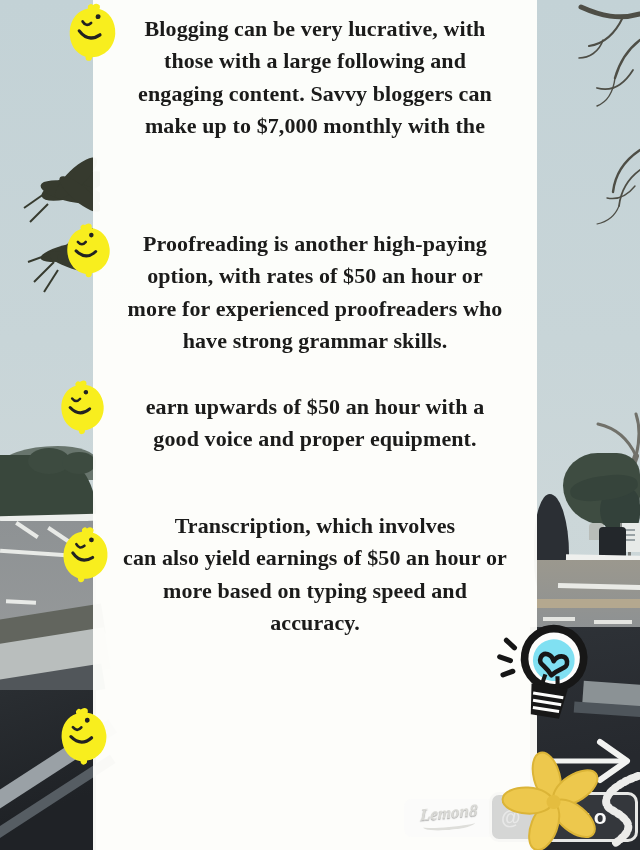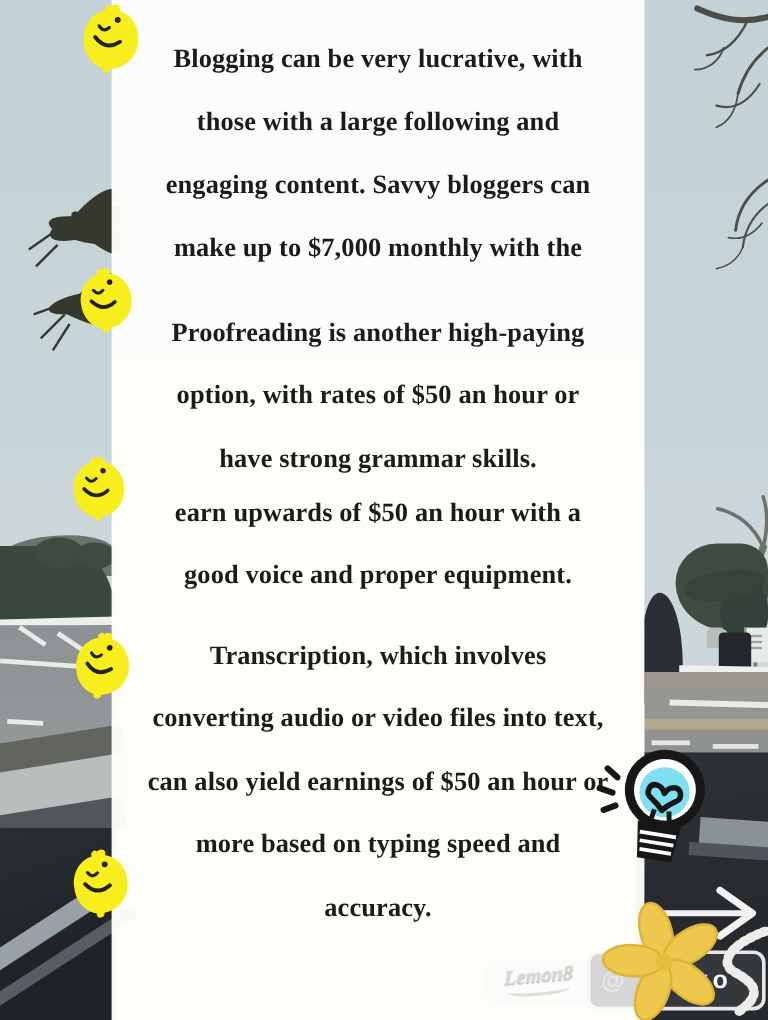--- a/index.html
+++ b/index.html
@@ -42,21 +42,21 @@
   .dark-right{left:530px;top:627px;width:110px;height:223px;background:linear-gradient(170deg,#2e3237,#26292e 60%);}
   .graystrip-right{left:583px;top:683px;width:62px;height:22px;background:#8b9295;transform:rotate(4deg);}
   .midstrip-right{left:574px;top:704px;width:72px;height:11px;background:#4e555b;transform:rotate(4deg);}
 
   
   .panel{left:93px;top:0;width:444px;height:850px;background:rgba(254,254,251,0.97);}
 
   
   .tblock{left:98px;width:434px;text-align:center;color:#1b1b1a;font-weight:700;
           font-size:22px;line-height:32.4px;letter-spacing:0.1px;}
-  .tblock div{white-space:nowrap;margin-top:20px;}
+  .tblock div{white-space:nowrap;}
 
   
   .lemon{position:absolute;}
   .lemon svg{display:block;width:100%;height:100%;}
   .stroke{stroke:#222;stroke-width:2.8;fill:none;stroke-linecap:round;}
   .thick{stroke-width:3.4;}
 
   .pill-lemon8{left:404px;top:799px;width:90px;height:38px;background:rgba(250,250,250,0.55);
     border-radius:8px;display:flex;flex-direction:column;align-items:center;justify-content:center;}
   .lemon8-word{font-style:italic;font-weight:700;font-size:17px;color:#d9d9d5;
@@ -159,32 +159,32 @@
   <div class="abs midstrip-right"></div>
 
   <div class="abs panel"></div>
 
   <div class="abs tblock" style="top:13px">
     <div>Blogging can be very lucrative, with</div>
     <div>those with a large following and</div>
     <div>engaging content. Savvy bloggers can</div>
     <div>make up to $7,000 monthly with the</div>
   </div>
-  <div class="abs tblock" style="top:241px">
+  <div class="abs tblock" style="top:228px">
     <div>Proofreading is another high-paying</div>
     <div>option, with rates of $50 an hour or</div>
+    <div>more for experienced proofreaders who</div>
     <div>have strong grammar skills.</div>
   </div>
   <div class="abs tblock" style="top:391px">
     <div>earn upwards of $50 an hour with a</div>
     <div>good voice and proper equipment.</div>
   </div>
   <div class="abs tblock" style="top:510px">
     <div>Transcription, which involves</div>
-    <div>converting audio or video files into text,</div>
     <div>can also yield earnings of $50 an hour or</div>
     <div>more based on typing speed and</div>
     <div>accuracy.</div>
   </div>
 
   <div class="lemon" style="left:64px;top:2px;width:57px;height:61px;transform:rotate(3deg)">
     <svg viewBox="0 0 60 64">
         <path d="M29,3 q4,-3 7,0 q1,2 0,4 C46,9 54,19 54,32 C54,46 44,57 31,58 q0,4 -4,4 q-3,0 -3,-4 C13,55 6,45 6,32 C6,19 14,9 24,7 q-1,-3 1,-4 q2,-2 4,0 z" fill="#f8ee1e"></path>
       <path class="stroke" d="M19,21 q4,6 9,1"></path>
         <circle cx="35" cy="15" r="2.6" fill="#222"></circle>

